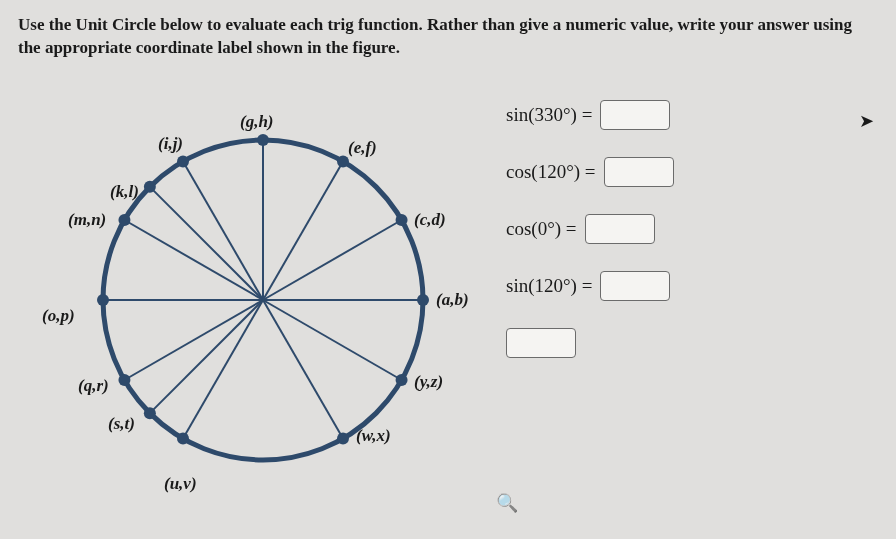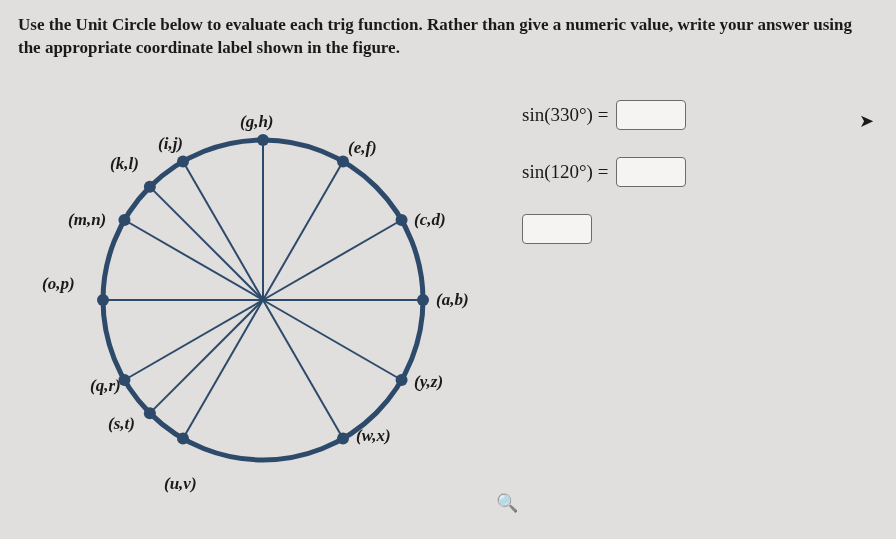--- a/index.html
+++ b/index.html
@@ -1,18 +1,18 @@
 <!DOCTYPE html>
 <html><head>
 <meta charset="utf-8">
 <style>
 *{margin:0;padding:0;box-sizing:border-box}
 body{font-family:Georgia,'Times New Roman',serif;background:#e0dfdd;width:896px;height:539px;padding:14px 18px;position:relative;color:#1a1a1a}
 .instructions{font-size:17px;line-height:1.35;font-weight:bold;margin-bottom:10px}
-.content{display:flex;gap:34px;align-items:flex-start;margin-top:8px}
+.content{display:flex;gap:18px;align-items:flex-start;margin-top:8px}
 .circle-wrap{position:relative;width:460px;height:440px;flex-shrink:0}
 svg{display:block}
 .lbl{position:absolute;font-style:italic;font-weight:bold;font-size:17px;white-space:nowrap}
 .equations{display:flex;flex-direction:column;gap:27px;padding-top:30px;padding-left:10px}
 .eq-row{display:flex;align-items:center;gap:8px;font-size:19px}
 .eq-row .func{font-family:Georgia,serif}
 .answer-box{width:70px;height:30px;border:1.5px solid #6b6b6b;border-radius:4px;background:#f5f4f2;display:inline-block}
 .magnify{position:absolute;font-size:18px;opacity:.7}
 .cursor{position:absolute;right:22px;top:110px;font-size:18px}
 </style>
@@ -53,35 +53,43 @@
     <circle cx="-138.56" cy="80" r="6" fill="#2e4a6b"></circle>
     <circle cx="-113.14" cy="113.14" r="6" fill="#2e4a6b"></circle>
     <circle cx="-80" cy="138.56" r="6" fill="#2e4a6b"></circle>
     <circle cx="80" cy="138.56" r="6" fill="#2e4a6b"></circle>
     <circle cx="138.56" cy="80" r="6" fill="#2e4a6b"></circle>
   </g>
 </svg>
 <span class="lbl" style="left:222px;top:42px">(g,h)</span>
 <span class="lbl" style="left:330px;top:68px">(e,f)</span>
 <span class="lbl" style="left:140px;top:64px">(i,j)</span>
-<span class="lbl" style="left:92px;top:84px">(k,l)</span>
+<span class="lbl" style="left:92px;top:112px">(k,l)</span>
 <span class="lbl" style="left:50px;top:140px">(m,n)</span>
 <span class="lbl" style="left:396px;top:140px">(c,d)</span>
-<span class="lbl" style="left:24px;top:204px">(o,p)</span>
+<span class="lbl" style="left:24px;top:236px">(o,p)</span>
 <span class="lbl" style="left:418px;top:220px">(a,b)</span>
-<span class="lbl" style="left:72px;top:306px">(q,r)</span>
+<span class="lbl" style="left:60px;top:306px">(q,r)</span>
 <span class="lbl" style="left:396px;top:302px">(y,z)</span>
 <span class="lbl" style="left:90px;top:344px">(s,t)</span>
 <span class="lbl" style="left:338px;top:356px">(w,x)</span>
 <span class="lbl" style="left:146px;top:404px">(u,v)</span>
 </div>
 
 <div class="equations">
   <div class="eq-row">
     <span class="func"><span>sin</span><span>(330°)</span> <span>=</span></span>
+    <span class="answer-box"></span>
+  </div>
+  <div class="eq-row">
+    <span class="func"><span>cos</span><span>(120°)</span> <span>=</span></span>
+    <span class="answer-box"></span>
+  </div>
+  <div class="eq-row">
+    <span class="func"><span>cos</span><span>(0°)</span> <span>=</span></span>
     <span class="answer-box"></span>
   </div>
   <div class="eq-row">
     <span class="func"><span>sin</span><span>(120°)</span> <span>=</span></span>
     <span class="answer-box"></span>
   </div>
   <div class="eq-row">
     <span class="answer-box"></span>
   </div>
 </div>

